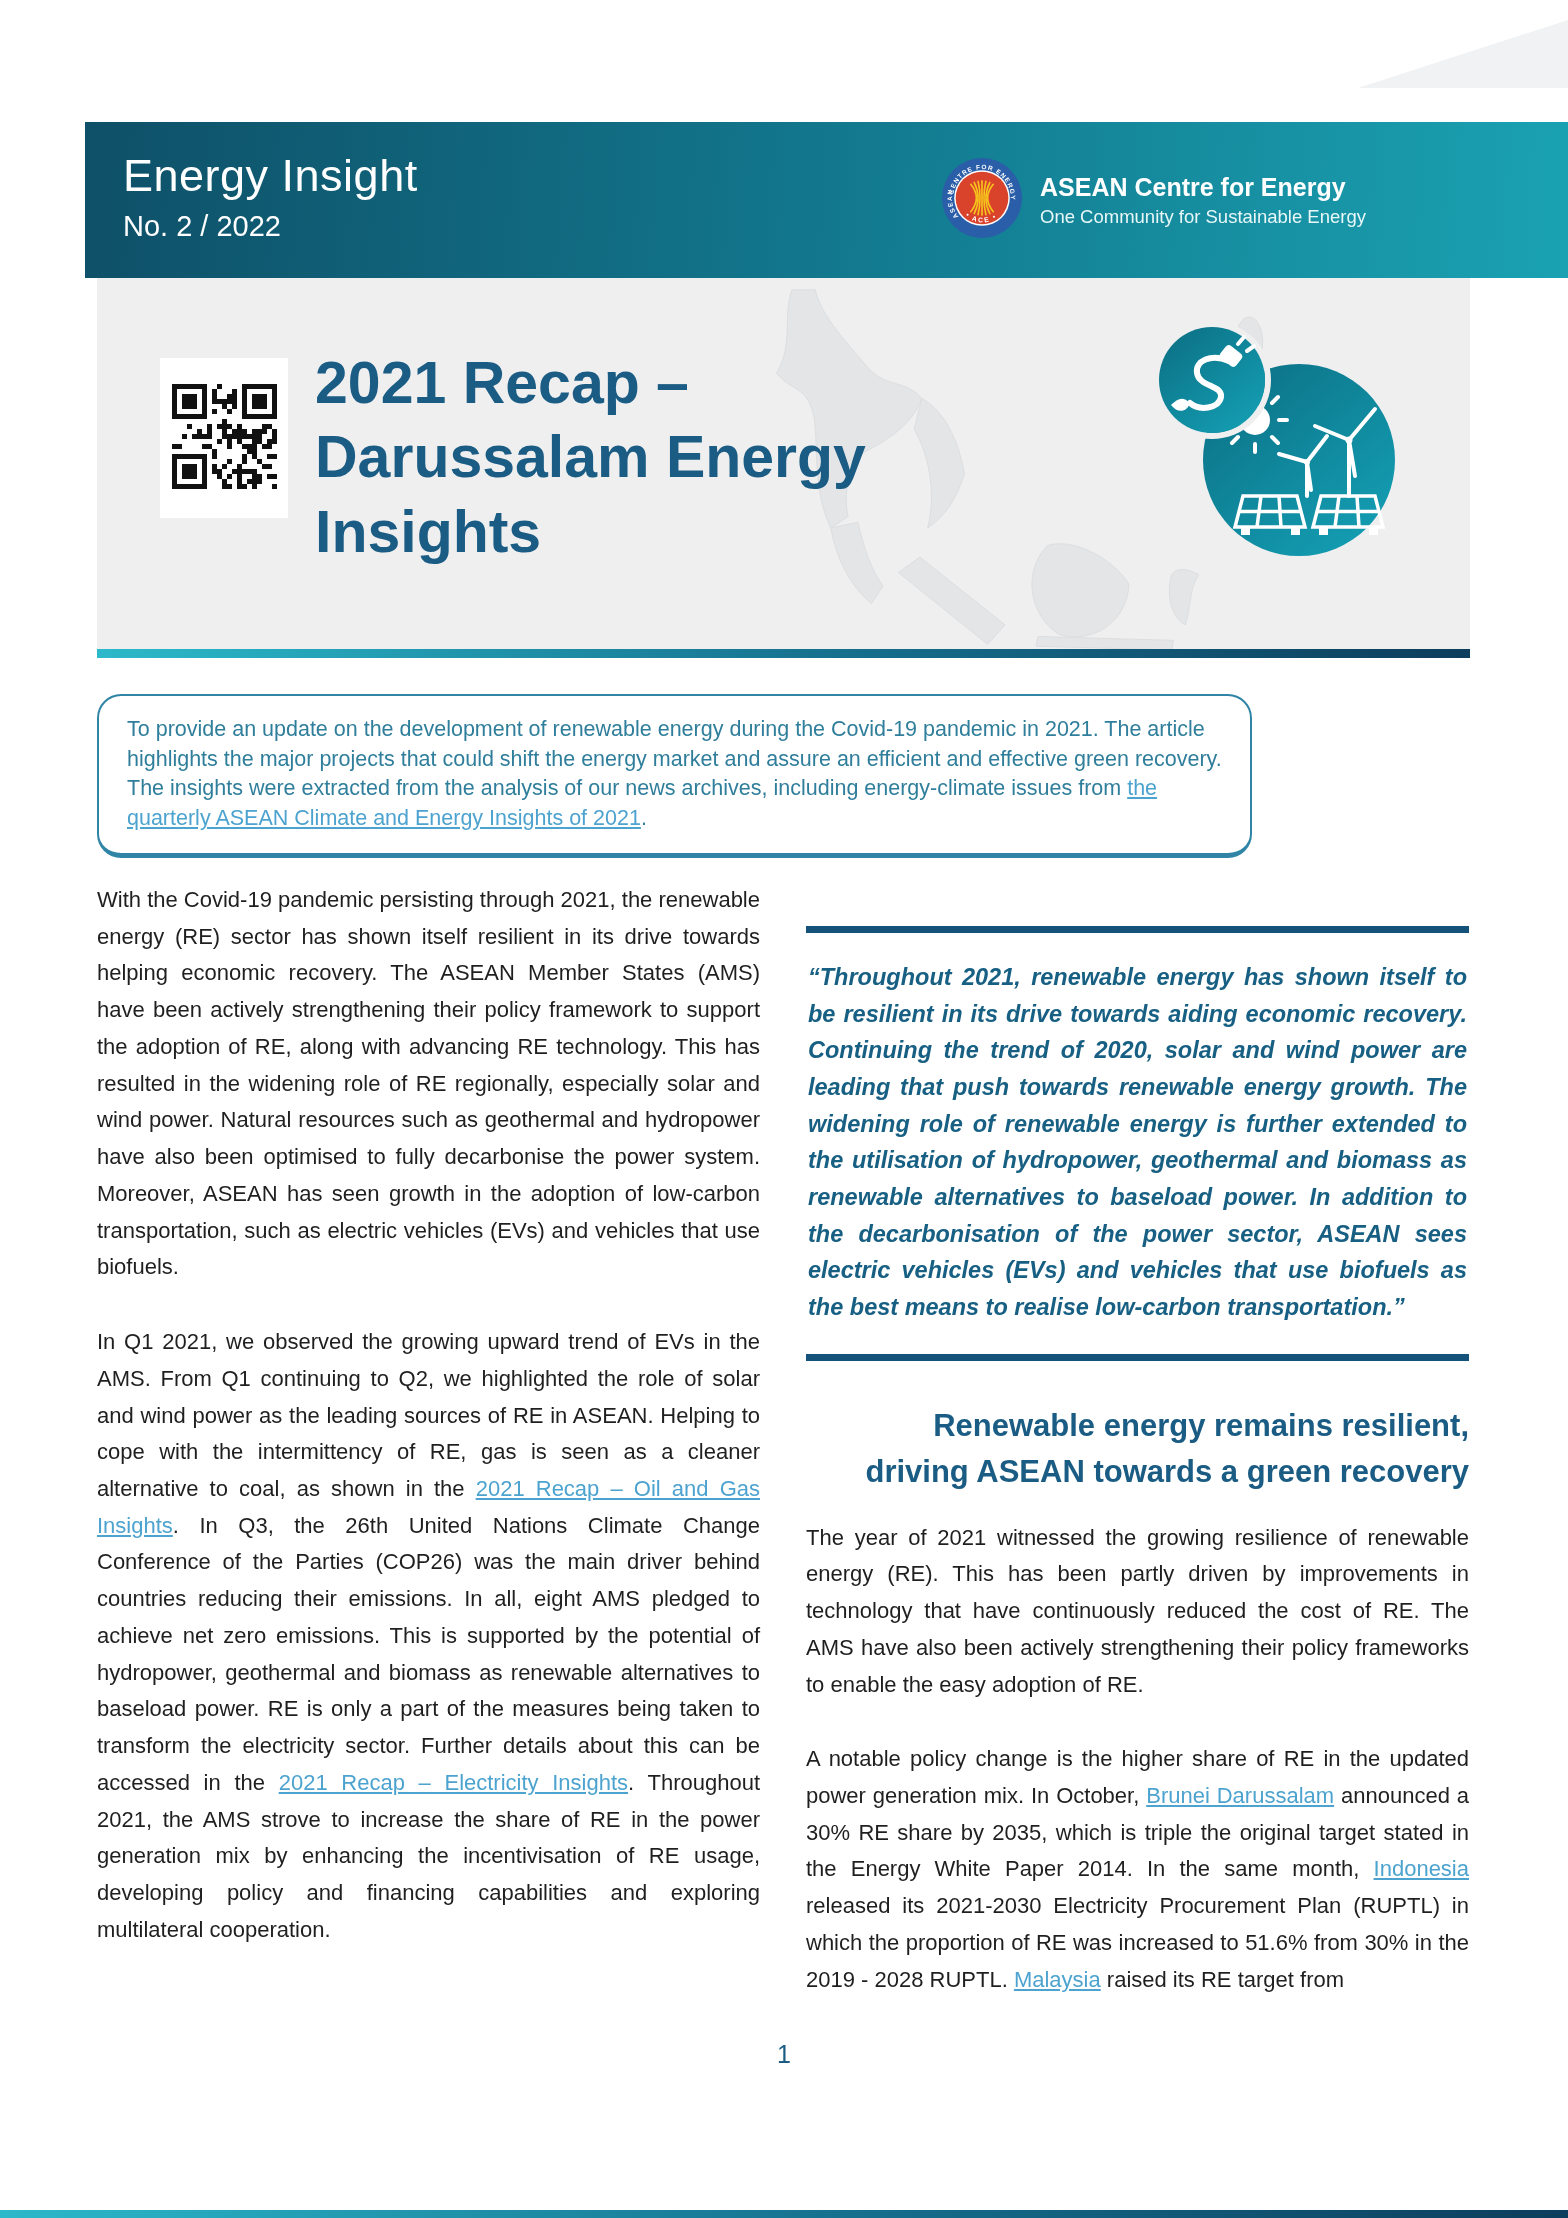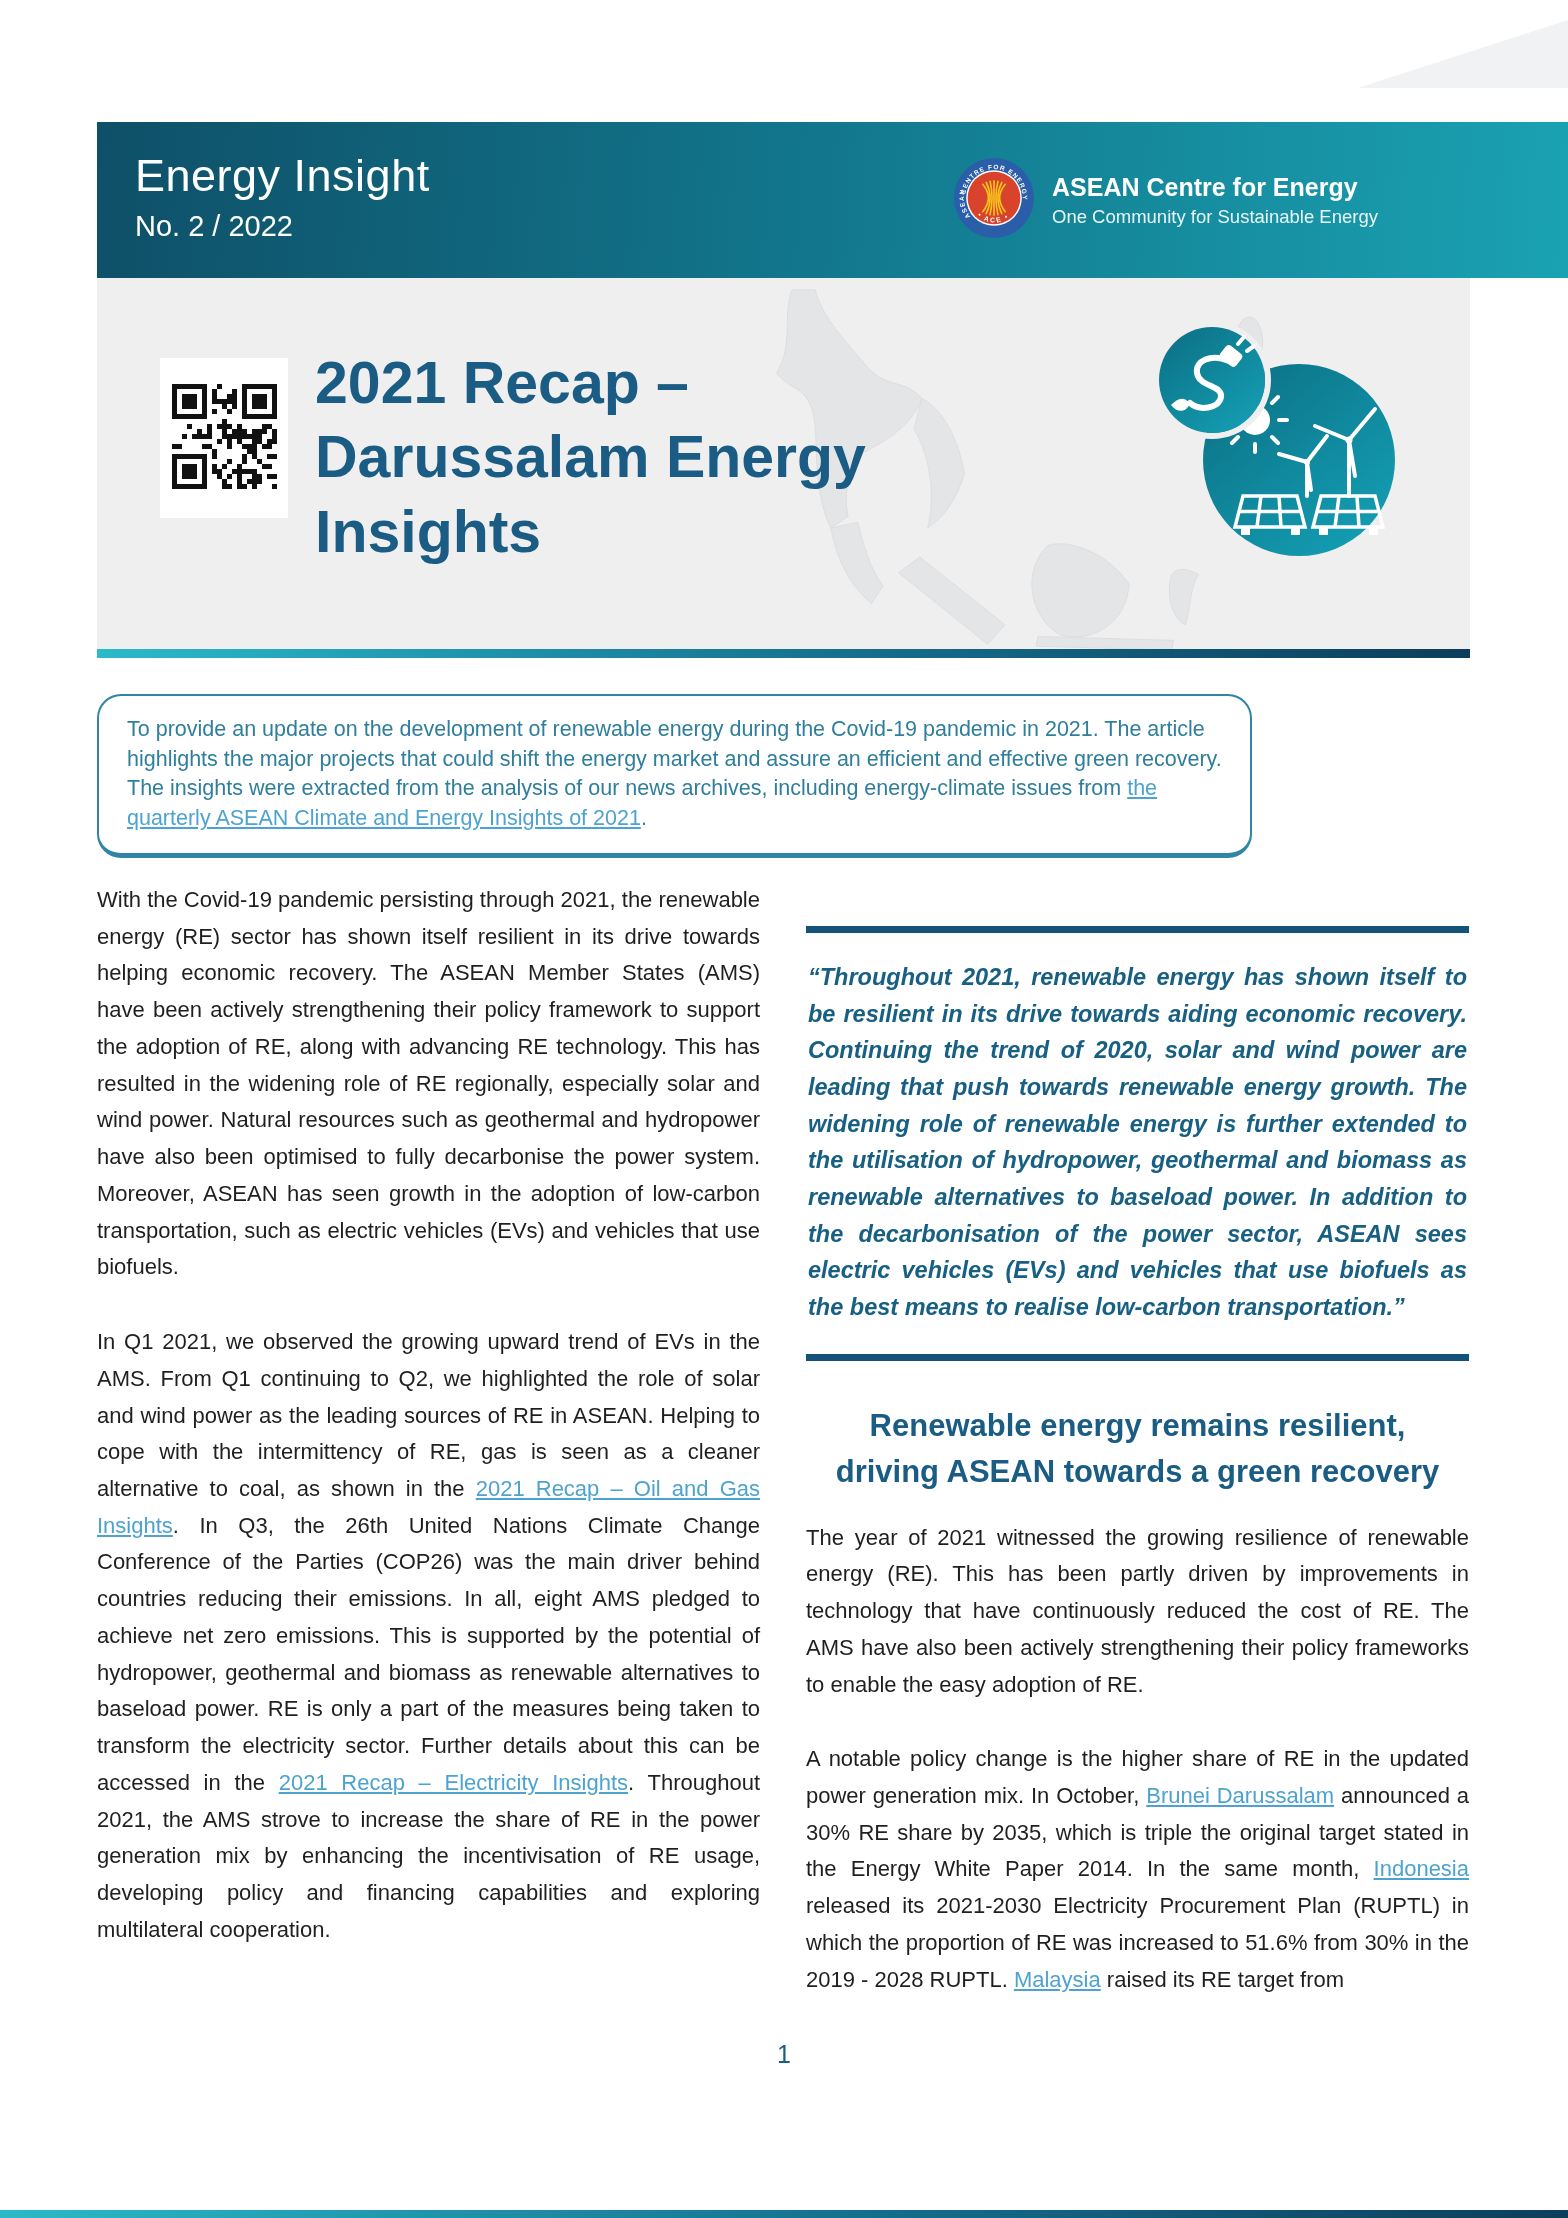--- a/index.html
+++ b/index.html
@@ -14,21 +14,21 @@
   *{box-sizing:border-box}
   html,body{margin:0;padding:0;background:#fff}
   .page{position:relative;width:1568px;height:2218px;margin:0 auto;background:#fff;
         font-family:"Liberation Sans",sans-serif;overflow:hidden}
 
   
   .corner-ribbon{position:absolute;right:0;top:20px;width:210px;height:68px;background:#f1f2f3;
         clip-path:polygon(100% 0,100% 100%,0 100%)}
 
   
-  .band{position:absolute;left:97px;top:122px;right:0;height:156px;
+  .band{position:absolute;left:85px;top:122px;right:0;height:156px;
         background:linear-gradient(94deg,#0e5068 0%,#12768c 48%,#1aa2b2 100%)}
   .band-left{position:absolute;left:38px;top:28px;color:#fff}
   .masthead-title{font-size:45px;font-weight:400;letter-spacing:.5px}
   .masthead-issue{font-size:29px;font-weight:300;margin-top:8px}
   .band-right{position:absolute;left:856px;top:0;height:100%;display:flex;align-items:center;gap:17px}
   .org-name{font-size:25px;font-weight:700;color:#fff}
   .org-tagline{font-size:18.5px;color:#e8f7f8;margin-top:4px}
 
   .tail{position:absolute;left:125px;top:278px;width:104px;height:76px;background:#0e5068;
         clip-path:polygon(0 0,100% 0,32% 100%)}
@@ -58,21 +58,21 @@
 
   
   .columns{position:absolute;left:97px;top:882px;width:1373px;display:flex;gap:46px}
   .col{width:663px;font-size:22px;line-height:1.67;text-align:justify;color:var(--body-text)}
   .col p{margin:0 0 38px 0}
   a.link{color:var(--link);text-decoration:underline;cursor:pointer}
 
   .quote{margin:44px 0 0 0;border-top:7px solid var(--quote-bar);border-bottom:7px solid var(--quote-bar);
         padding:26px 2px 28px;font-style:italic;font-weight:700;font-size:23.5px;line-height:1.56;
         color:#186083;text-align:justify}
-  .heading{margin:42px 0 24px;font-size:31px;line-height:1.5;color:var(--accent);text-align:center;font-weight:700}
+  .heading{margin:42px 0 24px;font-size:31px;line-height:1.5;color:var(--accent);text-align:right;font-weight:700}
 
   .page-number{position:absolute;left:0;right:0;top:2040px;text-align:center;font-size:25px;color:var(--accent)}
   .bottom-bar{position:absolute;left:0;right:0;bottom:0;height:8px;
         background:linear-gradient(90deg,#2cb9ca 0%,#156f8d 55%,#0d3d5c 100%)}
 </style>
 </head>
 <body>
 
 <div class="page">
 

